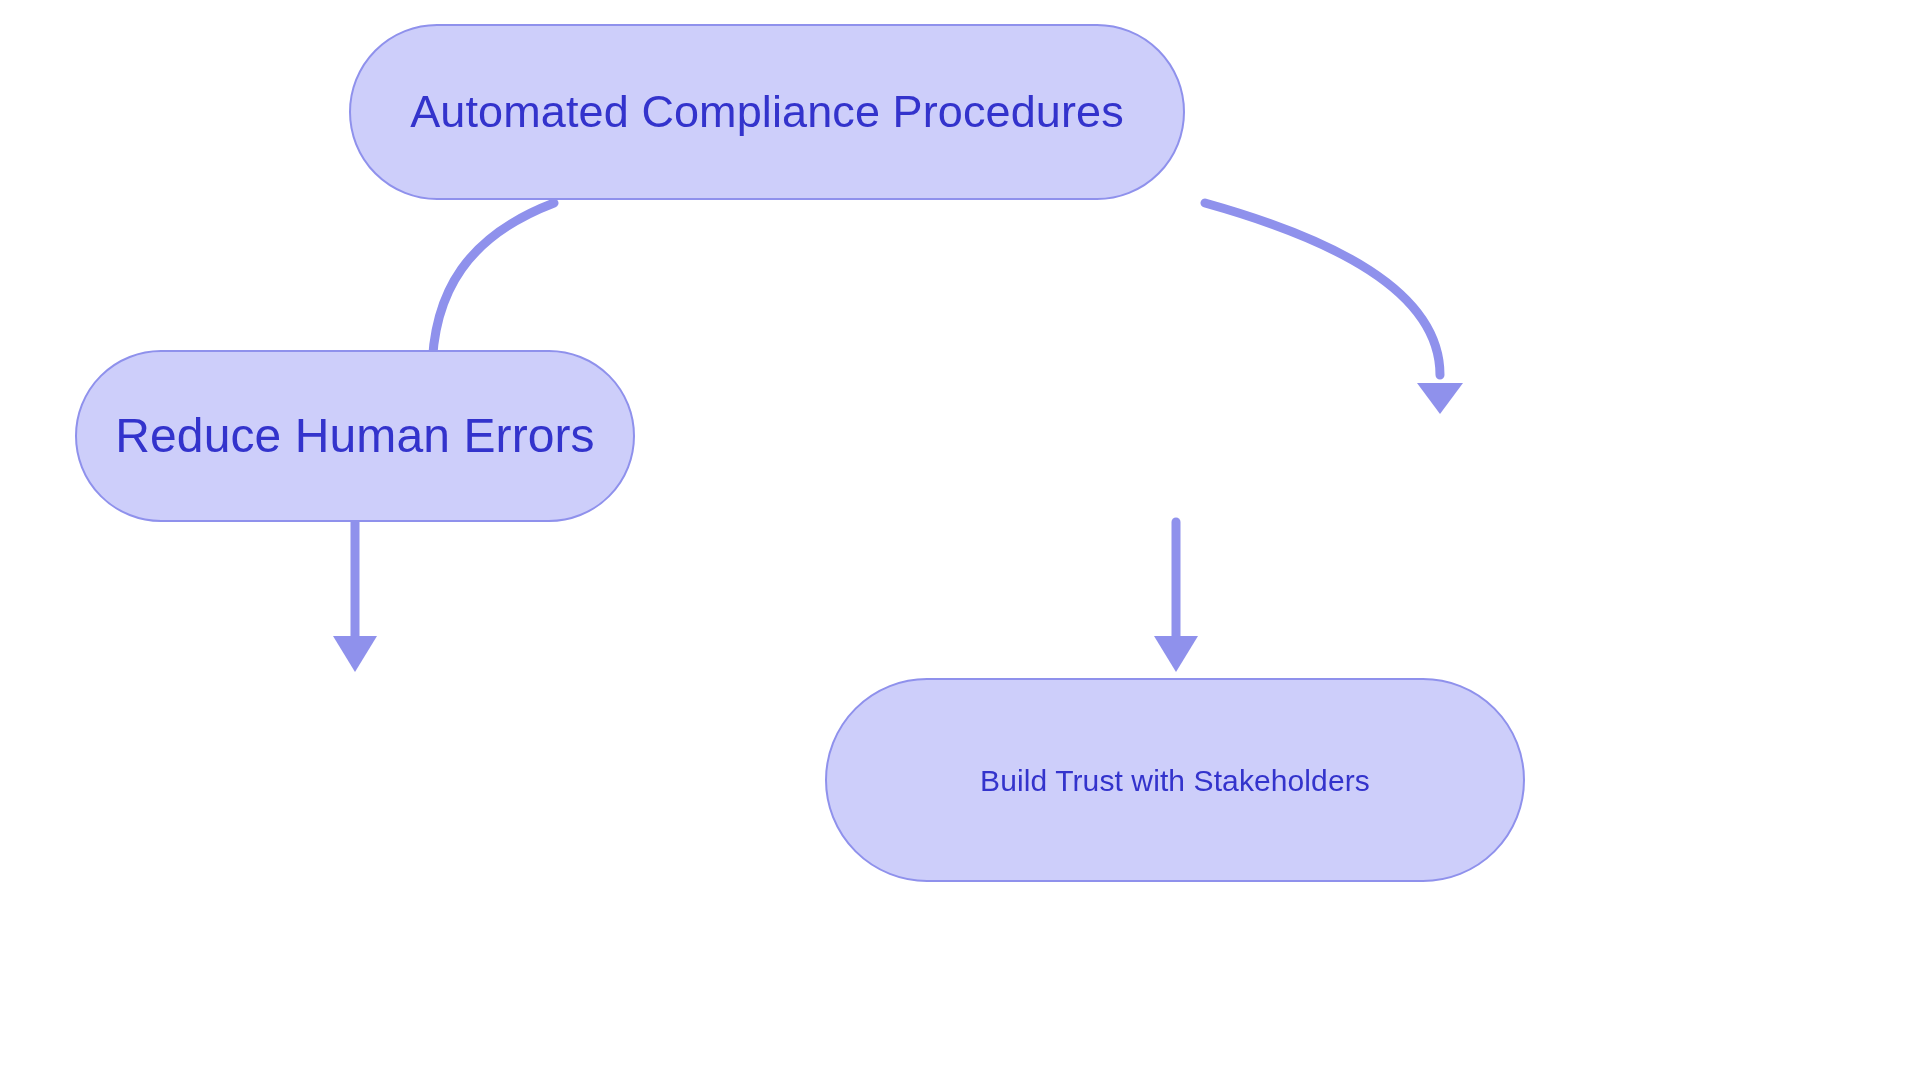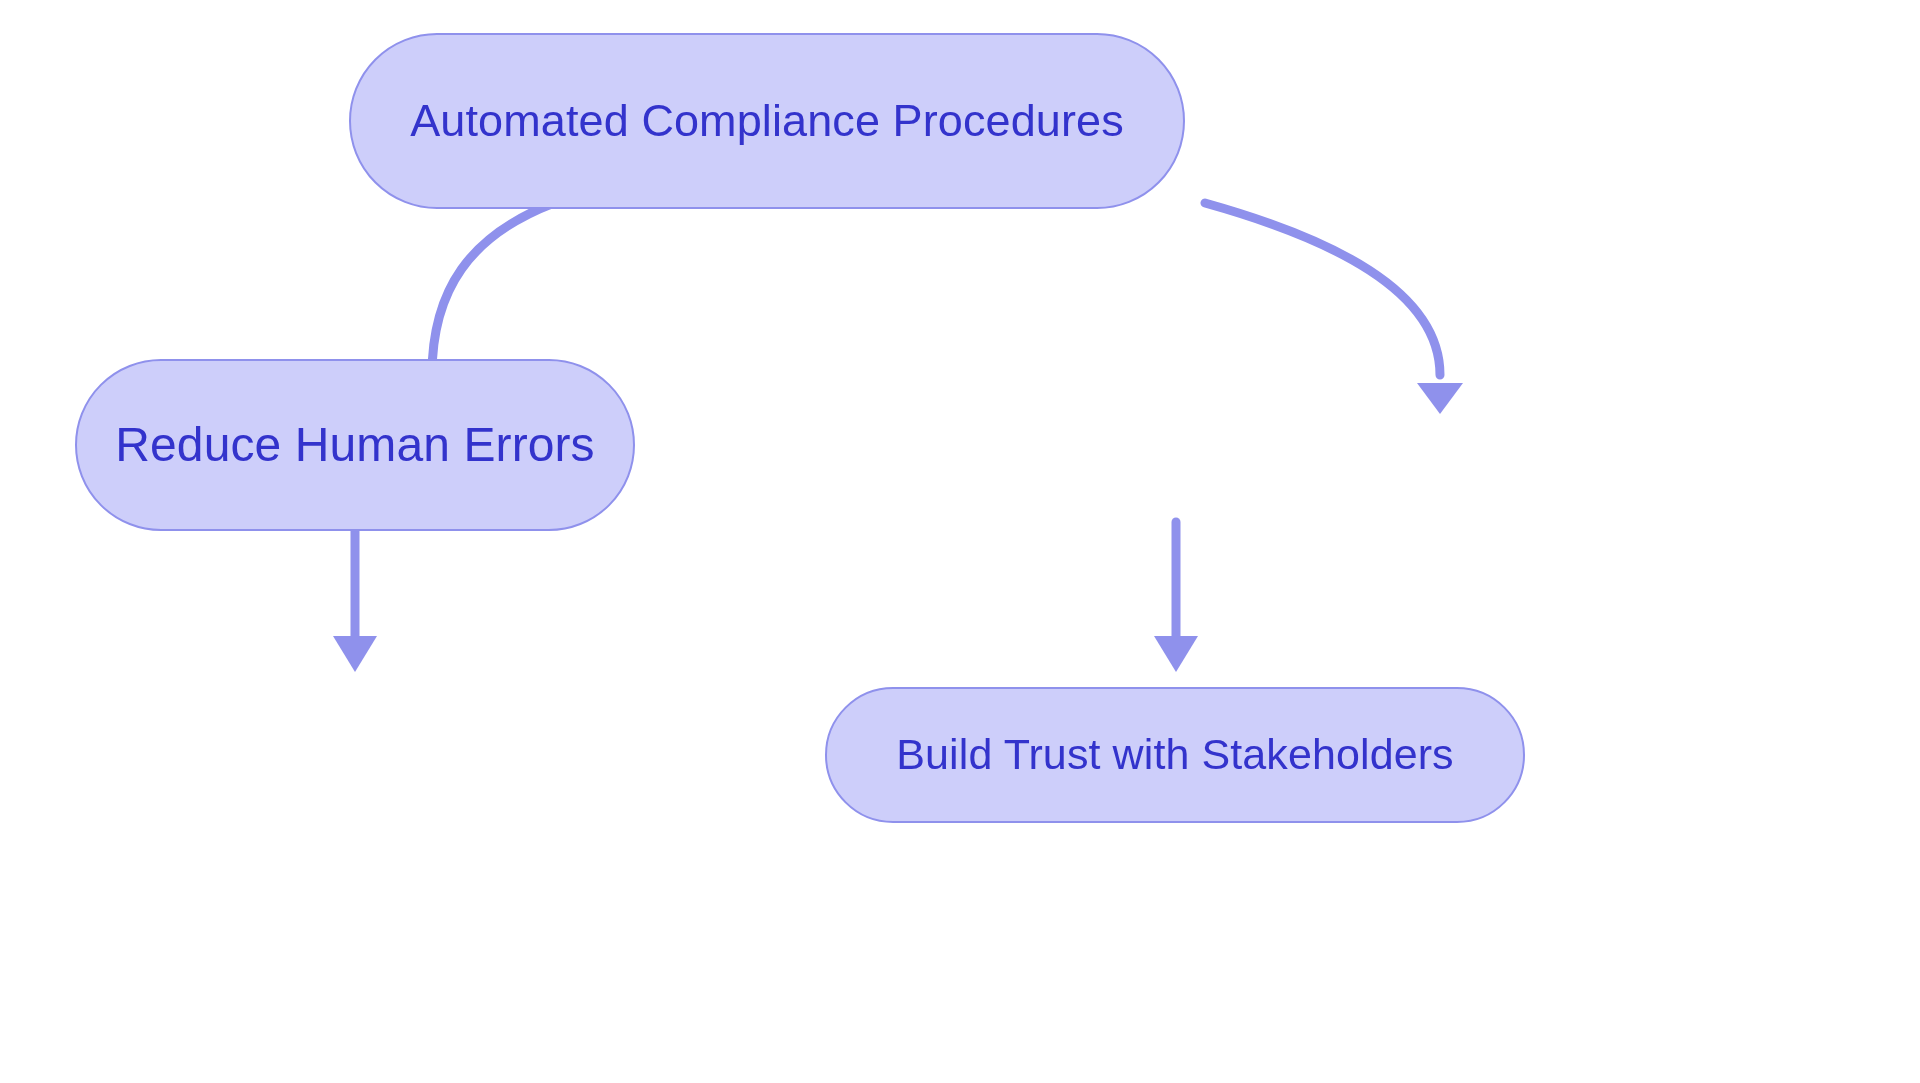--- a/index.html
+++ b/index.html
@@ -30,31 +30,30 @@
     border: 2px solid #8f91ec;
     border-radius: 999px;
     display: flex;
     align-items: center;
     justify-content: center;
     text-align: center;
     color: #3333cc;
     letter-spacing: 0.1px;
     line-height: 1.1;
     white-space: nowrap;
-    margin-top: 9px;
   }
   .node-label {
     display: block;
     padding: 0 26px;
   }
   #node-root      { left: 349px;  top: 24px;  width: 836px; height: 176px; font-size: 45px; }
   #node-reduce    { left: 75px;   top: 350px; width: 560px; height: 172px; font-size: 48px; }
   #node-retain    { left: 820px;  top: 350px; width: 710px; height: 172px; font-size: 43px; }
   #node-minimize  { left: 35px;   top: 678px; width: 638px; height: 176px; font-size: 43px; }
-  #node-build     { left: 825px;  top: 678px; width: 700px; height: 136px; font-size: 43px; }
+  #node-build     { left: 825px;  top: 678px; width: 700px; height: 204px; font-size: 30px; }
 </style>
 </head>
 <body>
 
 <div id="canvas">
 
   <svg id="edges" viewBox="0 0 1920 1083" width="1920" height="1083" xmlns="http://www.w3.org/2000/svg">
 
     <g>
       <path d="M 554 203 C 470 235 432 290 432 375" fill="none" stroke="#8f91ec" stroke-width="9" stroke-linecap="round" stroke-linejoin="round"></path>

